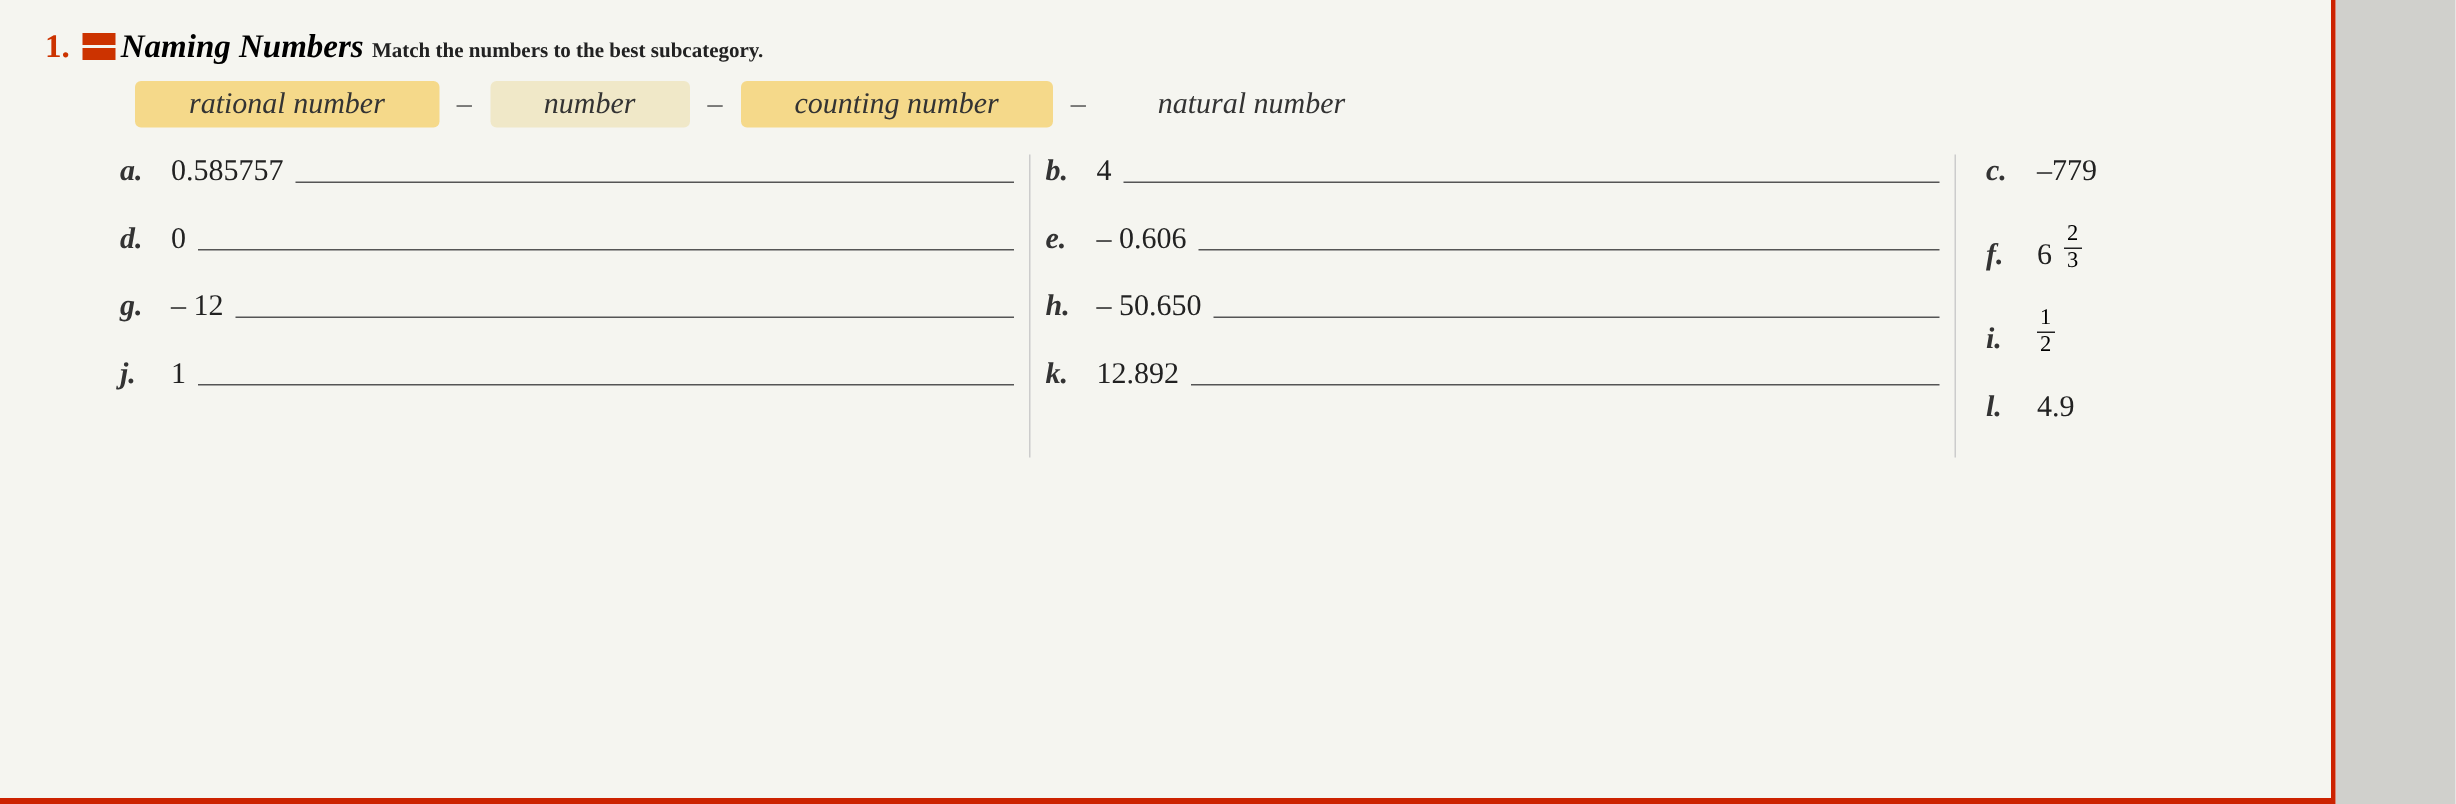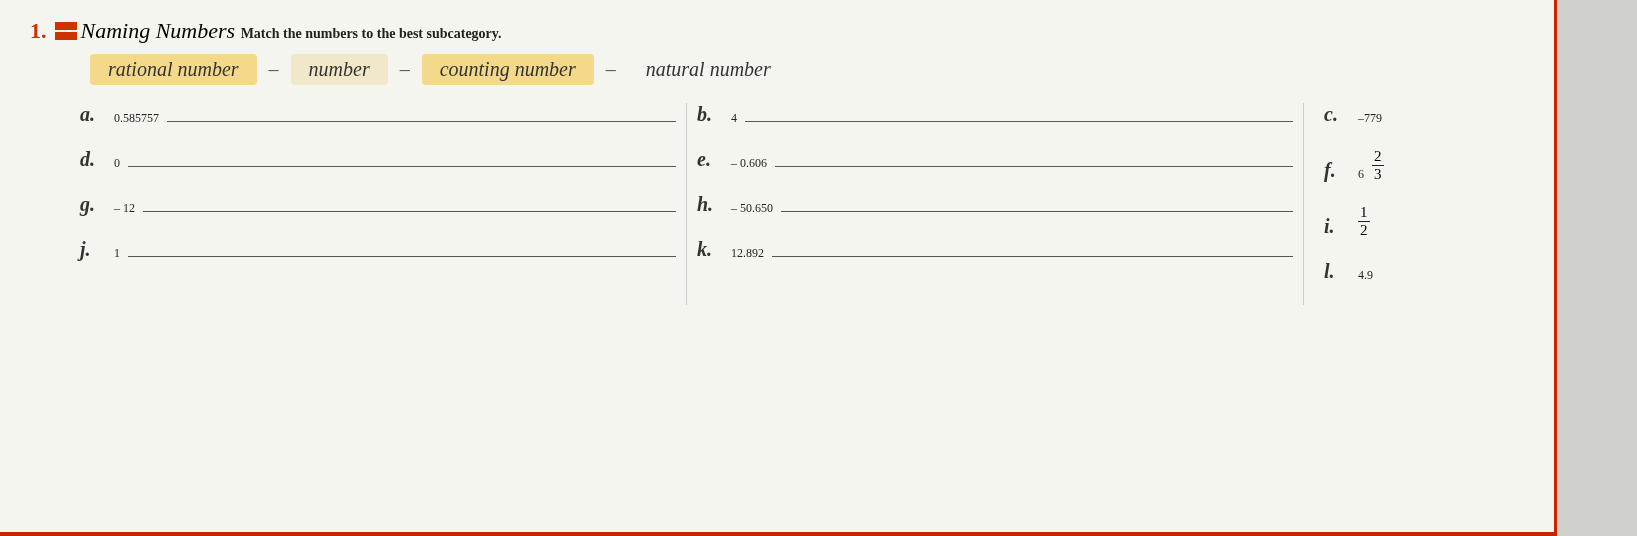--- a/index.html
+++ b/index.html
@@ -33,40 +33,40 @@
     }
     .question-title {
       font-size: 22px;
       font-weight: bold;
       font-style: italic;
       color: #1a1a1a;
     }
     .question-title span.bold-title {
       color: #000;
       font-style: italic;
-      font-weight: 400;
+      font-weight: 700;
     }
     .question-instructions {
       font-size: 14px;
       color: #222;
       font-style: normal;
     }
 
     .category-row {
       display: flex;
       align-items: center;
       margin: 8px 0 18px 60px;
       gap: 0;
     }
     .category-item {
       font-size: 20px;
       font-style: italic;
       color: #333;
       background: #f0e8c8;
-      padding: 4px 18px;
+      padding: 4px 36px;
       border-radius: 4px;
     }
     .category-dash {
       font-size: 20px;
       color: #555;
       margin: 0 12px;
     }
     .category-item.highlight {
       background: #f5d98a;
     }
@@ -93,21 +93,21 @@
     }
     .problem-label {
       font-size: 20px;
       font-style: italic;
       color: #333;
       min-width: 28px;
       margin-right: 6px;
       font-weight: 600;
     }
     .problem-value {
-      font-size: 12px;
+      font-size: 20px;
       color: #222;
       margin-right: 8px;
       white-space: nowrap;
     }
     .answer-line {
       flex: 1;
       border-bottom: 1.5px solid #555;
       min-width: 120px;
       margin-bottom: 4px;
     }

